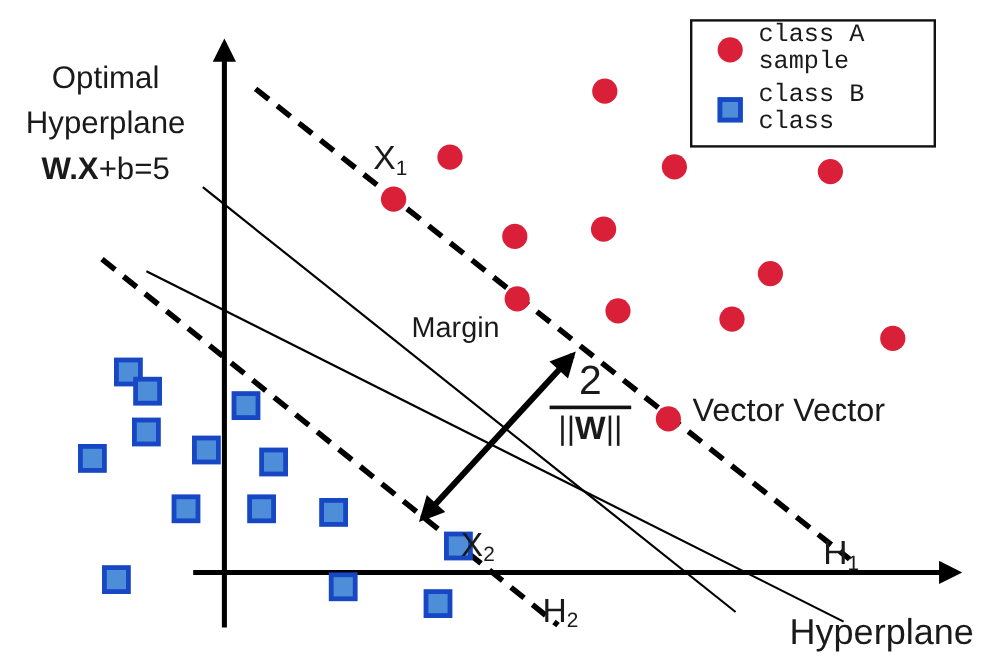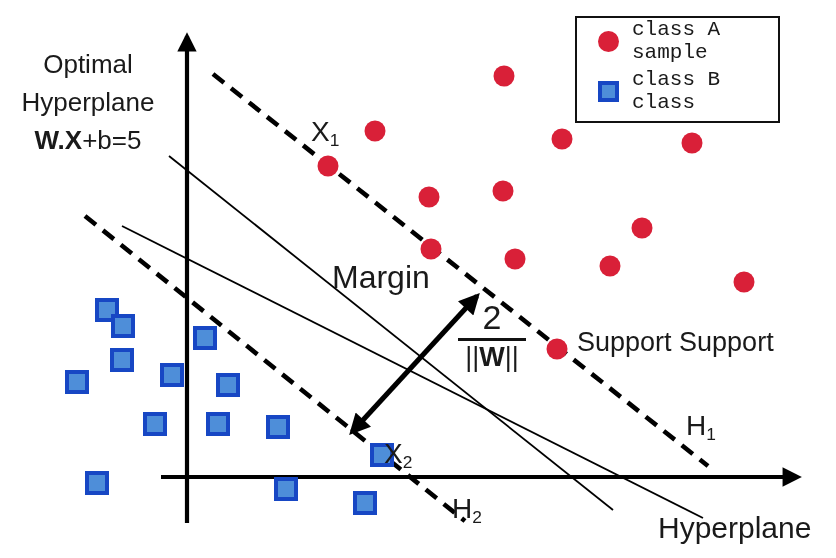--- a/index.html
+++ b/index.html
@@ -9,21 +9,21 @@
   }
   .diagram-svg{position:absolute;left:0;top:0;}
   .axis{stroke:#000;stroke-width:4.2;fill:none;}
   .dashed{stroke:#000;stroke-width:4.6;stroke-dasharray:14 9;fill:none;}
   .thin{stroke:#000;stroke-width:1.8;fill:none;}
   .marrow{stroke:#000;stroke-width:5;fill:none;}
   .lbl{position:absolute;white-space:nowrap;line-height:1.05;}
   .title-block{left:2px;top:45px;width:172px;text-align:center;font-size:26px;line-height:38px;}
   .sub{font-size:0.62em;vertical-align:-0.28em;}
   .pt-label{font-size:28px;}
-  .margin-label{left:332px;top:261px;font-size:32px;}
+  .margin-label{left:343px;top:261px;font-size:24px;}
   .sv-label{left:577px;top:328px;font-size:27px;}
   .hp-label{left:658px;top:512px;font-size:30px;}
   .frac{position:absolute;left:448px;top:299px;width:88px;text-align:center;}
   .frac-num{font-size:34px;line-height:37px;padding-bottom:2px;}
   .frac-den{display:inline-block;border-top:3px solid #111;font-size:27px;line-height:31px;padding:1px 7px 0 7px;}
   .legend{
     position:absolute;left:575px;top:16px;width:205px;box-sizing:border-box;
     border:2.5px solid #111;background:#fff;padding:0 6px 7px 21px;
     display:flex;flex-direction:column;gap:4px;font-size:21px;font-family:Liberation Mono, monospace;
   }
@@ -104,28 +104,28 @@
     <div class="legend-row">
       <span class="mk-square" style="background: rgb(78, 142, 217); border-color: rgb(23, 71, 196);"></span>
       <span>class B class</span>
     </div>
   </div>
 
   <div class="lbl pt-label" style="left:311px;top:117px;"><span>X</span><span class="sub">1</span></div>
 
   <div class="lbl pt-label" style="left:384px;top:439px;"><span>X</span><span class="sub">2</span></div>
 
-  <div class="lbl pt-label" style="left:686px;top:411px;"><span>H</span><span class="sub">1</span></div>
+  <div class="lbl pt-label" style="left:686px;top:446px;"><span>H</span><span class="sub">1</span></div>
 
   <div class="lbl pt-label" style="left:452px;top:494px;"><span>H</span><span class="sub">2</span></div>
 
   <div class="lbl margin-label">Margin</div>
 
   <div class="frac">
     <div class="frac-num">2</div>
     <div class="frac-den"><span>||</span><b>W</b><span>||</span></div>
   </div>
 
-  <div class="lbl sv-label">Support Support</div>
+  <div class="lbl sv-label">Vector Vector</div>
 
   <div class="lbl hp-label">Hyperplane</div>
 
 </div>
 
 </body></html>

